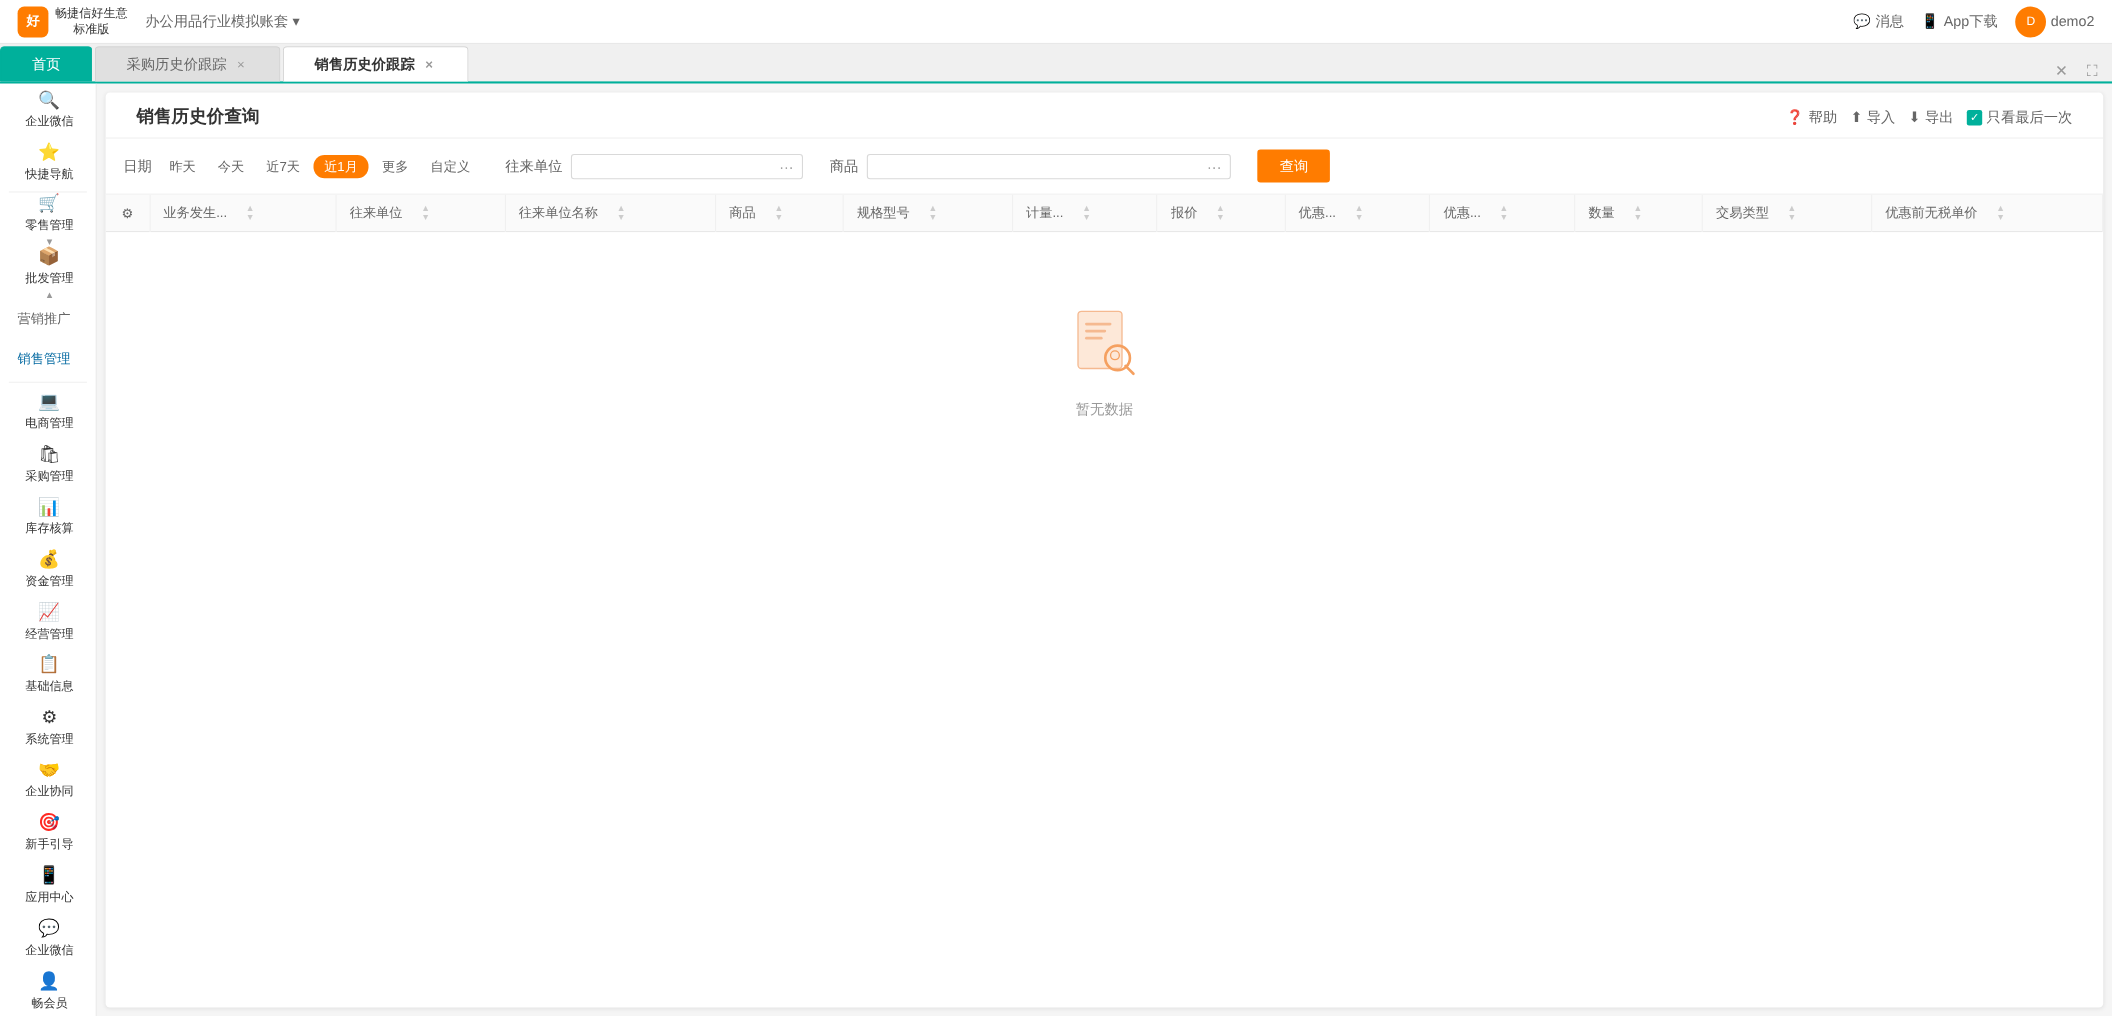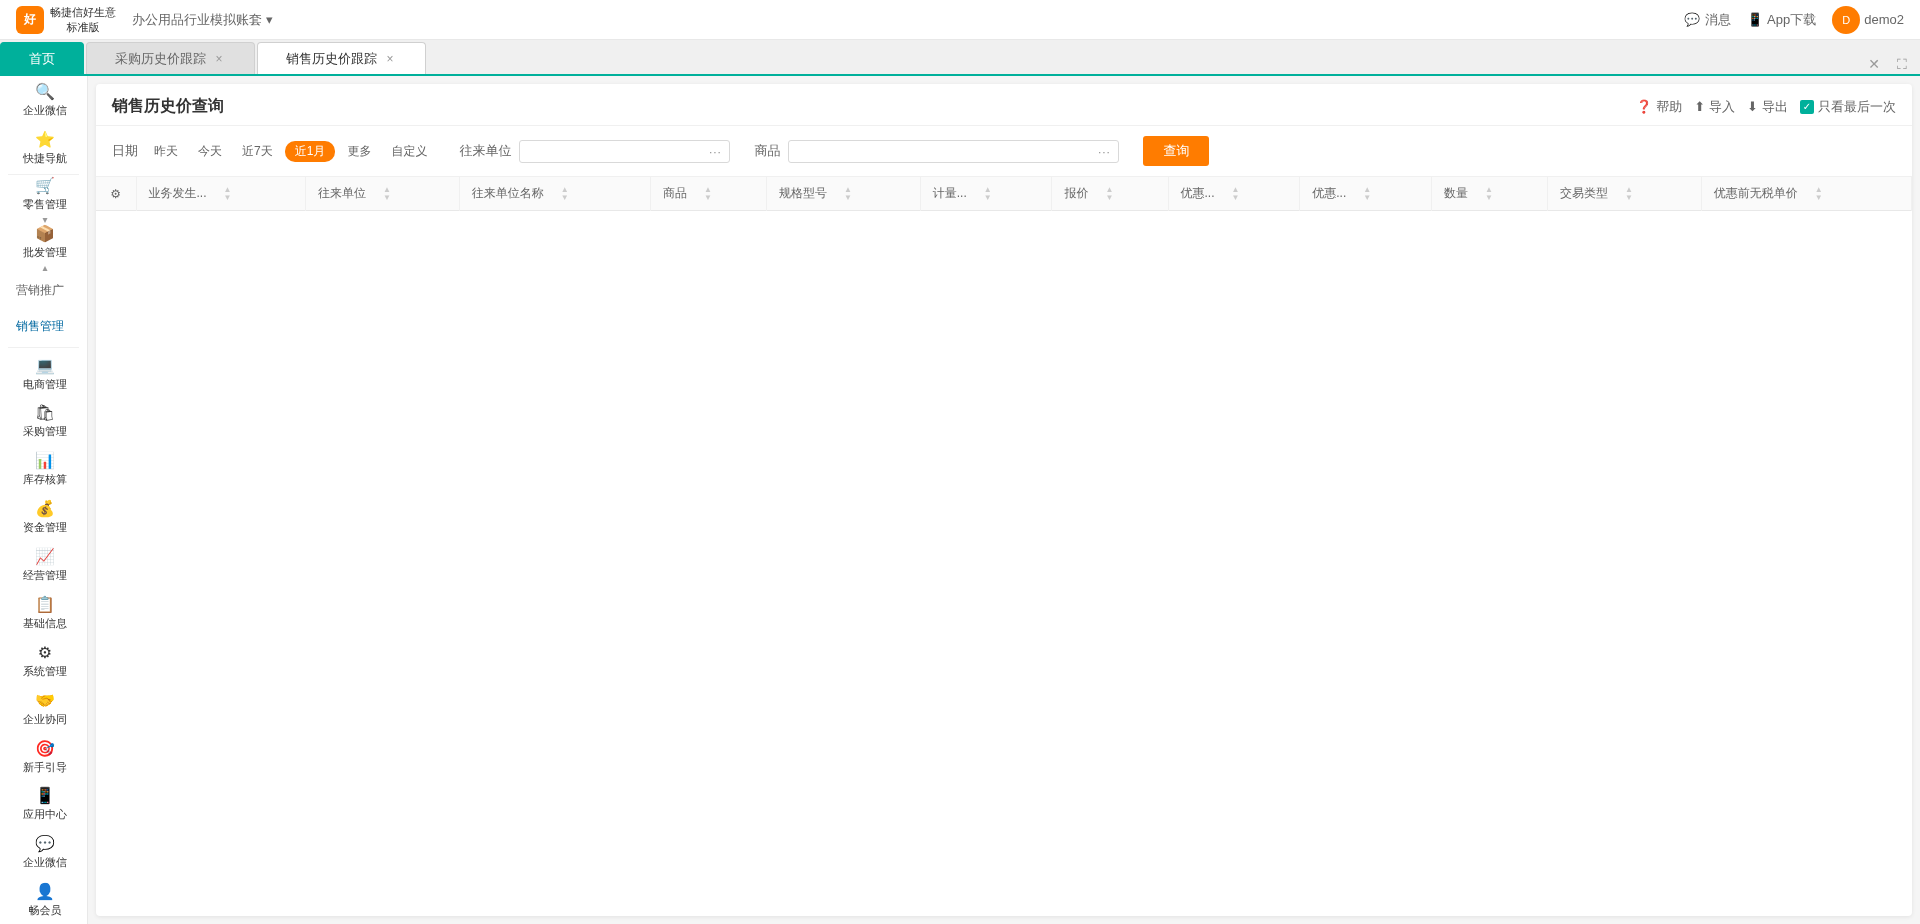--- a/index.html
+++ b/index.html
@@ -100,21 +100,21 @@
       border-radius: 4px 4px 0 0;
       color: #666;
       background: #e0e0e0;
       margin-right: 2px;
       border: 1px solid #d0d0d0;
       border-bottom: none;
     }
     .tab.active {
       background: #fff;
       color: #333;
-      font-weight: 400;
+      font-weight: 700;
       align-items: center;
     }
     .tab.home {
       background: #00b09b;
       color: #fff;
       border-color: #00b09b;
     }
     .tab-close {
       font-size: 12px;
       color: #999;
@@ -210,21 +210,21 @@
       display: flex;
       flex-direction: column;
       overflow: hidden;
       background: #fff;
       margin: 8px;
       border-radius: 4px;
       box-shadow: 0 1px 4px rgba(0,0,0,0.08);
     }
 
     .page-header {
-      padding: 12px 16px 8px;
+      padding: 12px 28px 8px;
       border-bottom: 1px solid #f0f0f0;
       display: flex;
       align-items: center;
       justify-content: space-between;
     }
     .page-title {
       font-size: 16px;
       font-weight: 600;
       color: #333;
     }
@@ -716,18 +716,31 @@
                       <span>▼</span>
                     </div>
                 </div>
               </th>
             </tr>
           </thead>
           <tbody id="table-body">
           </tbody>
         </table>
 
+        <div class="empty-state">
+          <svg class="empty-icon" viewBox="0 0 100 100" xmlns="http://www.w3.org/2000/svg">
+
+            <rect x="20" y="15" width="50" height="65" rx="4" fill="#fde8d8" stroke="#f5b990" stroke-width="1.5"></rect>
+            <rect x="28" y="28" width="30" height="3" rx="1.5" fill="#f5b990"></rect>
+            <rect x="28" y="36" width="24" height="3" rx="1.5" fill="#f5b990"></rect>
+            <rect x="28" y="44" width="20" height="3" rx="1.5" fill="#f5b990"></rect>
+            <circle cx="65" cy="68" r="14" fill="none" stroke="#f5a060" stroke-width="3"></circle>
+            <line x1="74" y1="77" x2="83" y2="86" stroke="#f5a060" stroke-width="3" stroke-linecap="round"></line>
+            <circle cx="62" cy="65" r="5" fill="#fde8d8" stroke="#f5a060" stroke-width="1.5"></circle>
+          </svg>
+          <span>暂无数据</span>
+        </div>
       </div>
 
     </div>
   </div>
 
 </div>
 
 </body></html>

